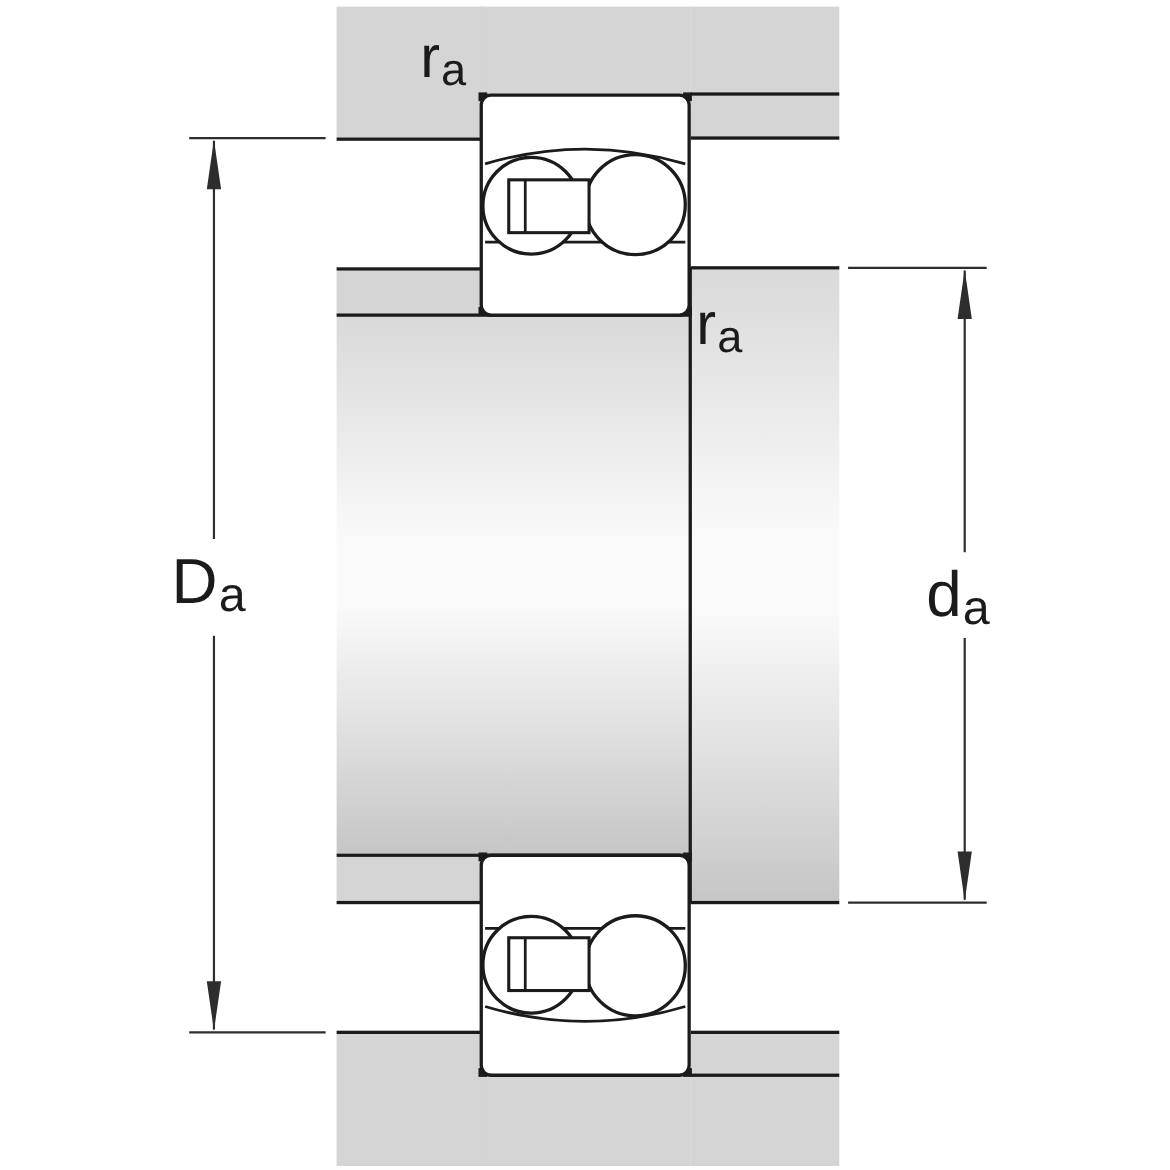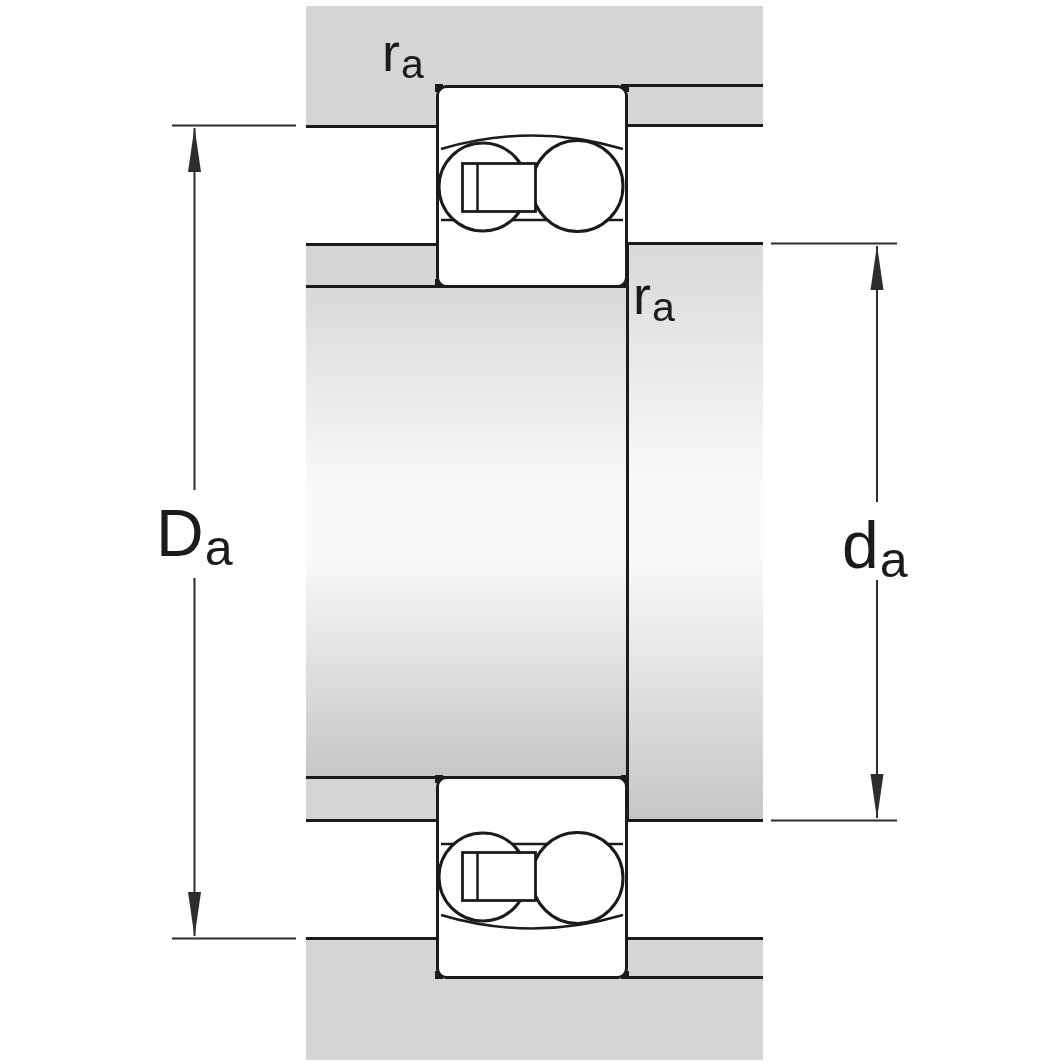--- a/index.html
+++ b/index.html
@@ -29,21 +29,21 @@
   svg.overlay{position:absolute;left:0;top:0;}
   .bearing-outline{fill:#ffffff;stroke:var(--outline-black);stroke-width:3;}
   .bearing-thin{fill:none;stroke:var(--outline-black);stroke-width:2.5;}
   .ball{fill:#ffffff;stroke:var(--outline-black);stroke-width:3;}
   .cage{fill:#ffffff;stroke:var(--outline-black);stroke-width:2.8;}
   .corner-dot{fill:var(--outline-black);}
   .dim{stroke:var(--dimension-line);stroke-width:2;fill:none;}
   .dim-arrow{fill:var(--dimension-line);stroke:none;}
   .dim-label{
     position:absolute;color:var(--outline-black);
-    font-size:66px;line-height:1;white-space:nowrap;
+    font-size:58px;line-height:1;white-space:nowrap;
   }
   .fillet-label{font-size:54px;}
   .dim-label .sub{
     font-size:0.76em;position:relative;top:0.17em;margin-left:1px;
   }
 </style>
 </head>
 <body>
 
 <div class="canvas">

